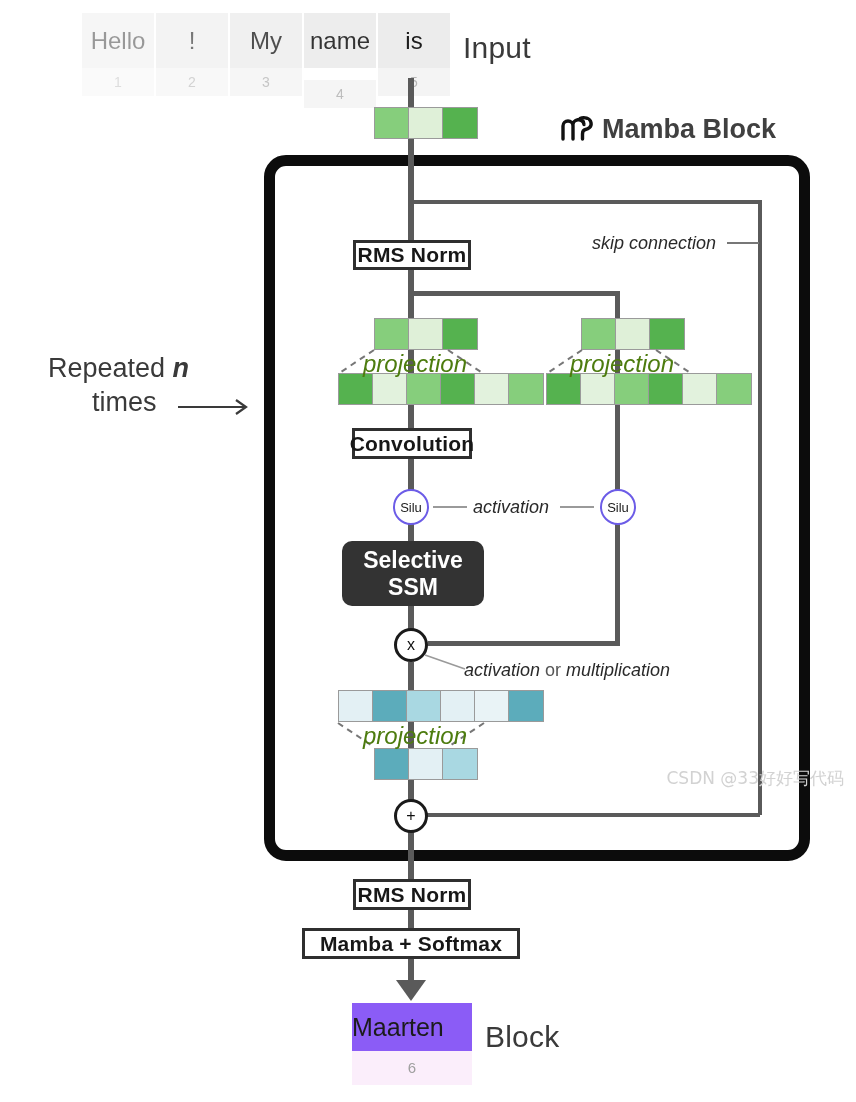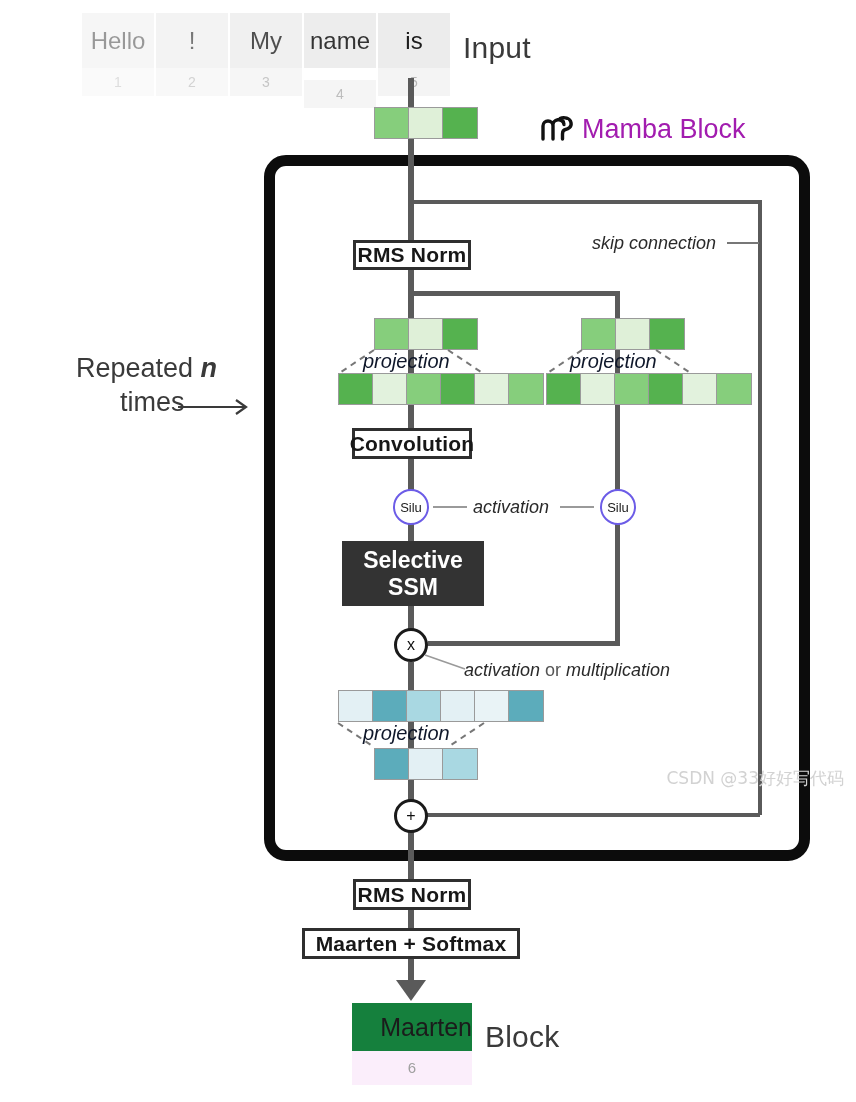--- a/index.html
+++ b/index.html
@@ -41,42 +41,42 @@
   
   .mamba-frame{
     position:absolute;
     left:264px;top:155px;width:546px;height:706px;
     border:11px solid #0c0c0c;
     border-radius:22px;
     box-sizing:border-box;
     background:transparent;
   }
   .mamba-title{
-    position:absolute;left:540px;top:113px;
-    font-size:27px;font-weight:normal;color:#a21caf;
+    position:absolute;left:560px;top:113px;
+    font-size:27px;font-weight:bold;color:#404040;
     white-space:nowrap;
   }
   .snake{display:inline-block;vertical-align:-3px;margin-right:8px;}
   .wire-thick{position:absolute;background:#5a5a5a;}
   .wire-thin{position:absolute;background:#5a5a5a;}
 
   
   .nodebox{
     position:absolute;
     border:3px solid #2f2f2f;
     background:#ffffff;
     box-sizing:border-box;
     display:flex;align-items:center;justify-content:center;
     font-size:21px;font-weight:bold;color:#171717;
     letter-spacing:.2px;
   }
   .ssmbox{
     position:absolute;
     background:#333333;
-    border-radius:0;
+    border-radius:10px;
     display:flex;align-items:center;justify-content:center;
     text-align:center;
     color:#ffffff;font-size:23px;font-weight:bold;line-height:1.15;
     box-sizing:border-box;
   }
 
   
   .circ{
     position:absolute;border-radius:50%;
     background:#ffffff;box-sizing:border-box;
@@ -85,37 +85,37 @@
   .circ-silu{border:2.5px solid #6c5ce7;font-size:13px;color:#1b1b1b;}
   .circ-op{border:3px solid #1a1a1a;font-size:16px;color:#101010;}
 
   
   .strip{position:absolute;display:flex;border:1.5px solid #9a9a9a;box-sizing:content-box;background:#9a9a9a;}
   .strip .cell{width:34px;height:30px;border-right:1.5px solid #9a9a9a;box-sizing:border-box;}
   .strip .cell:last-child{border-right:none;}
 
   
   .proj-label{
-    position:absolute;font-size:20px;font-style:italic;color:#0f172a;
+    position:absolute;font-size:24px;font-style:italic;color:#4d7c0f;
     white-space:nowrap;
   }
   .dash{position:absolute;}
 
   
   .annot{
     position:absolute;font-size:18px;font-style:italic;color:#2a2a2a;
     white-space:nowrap;
   }
   .annot .plain{font-style:normal;color:#555;}
 
   
   .out-token{position:absolute;width:120px;}
   .out-token .word{
-    height:48px;line-height:48px;text-align:right;
-    font-size:25px;color:#1b1b1b;background:#15803d;
+    height:48px;line-height:48px;text-align:left;
+    font-size:25px;color:#1b1b1b;background:#8b5cf6;
   }
   .out-token .idx{
     height:34px;line-height:34px;text-align:center;
     font-size:15px;color:#9f9f9f;background:#fbeefb;
   }
 
   
   .watermark{
     position:absolute;right:12px;bottom:12px;
     font-size:17px;color:#d2d2d2;
@@ -145,21 +145,21 @@
     <div class="word">name</div>
     <div class="idx">4</div>
   </div>
   <div class="token" style="left:378px;top:13px;opacity:1;justify-content:center;">
     <div class="word">is</div>
     <div class="idx">5</div>
   </div>
 
   <div class="big-label abs" style="left:463px;top:31px;">Input</div>
 
-  <div class="repeat-label abs" style="left:48px;top:352px;width:210px;margin-left:28px;">
+  <div class="repeat-label abs" style="left:48px;top:352px;width:210px;">
     <span>Repeated </span><span class="it">n</span><br>
     <span style="display:inline-block;padding-left:44px;">times</span>
   </div>
   <svg class="abs" style="left:178px;top:395px;" width="80" height="24">
     <line x1="0" y1="12" x2="66" y2="12" stroke="#3a3a3a" stroke-width="2.2"></line>
     <polyline points="58,5 68,12 58,19" fill="none" stroke="#3a3a3a" stroke-width="2.2"></polyline>
   </svg>
 
   <div class="mamba-title">
     <span class="snake">
@@ -288,21 +288,21 @@
       <span>Selective</span><br>
       <span>SSM</span>
     </div>
   </div>
 
   <div class="nodebox" style="left:353px;top:879px;width:118px;height:31px;">
     <span>RMS Norm</span>
   </div>
 
   <div class="nodebox" style="left:302px;top:928px;width:218px;height:31px;">
-    <span>Maarten + Softmax</span>
+    <span>Mamba + Softmax</span>
   </div>
 
   <div class="circ circ-silu" style="left:393px;top:489px;width:36px;height:36px;">
     <span>Silu</span>
   </div>
   <div class="circ circ-silu" style="left:600px;top:489px;width:36px;height:36px;">
     <span>Silu</span>
   </div>
   <div class="circ circ-op" style="left:394px;top:628px;width:34px;height:34px;">
     <span>x</span>

